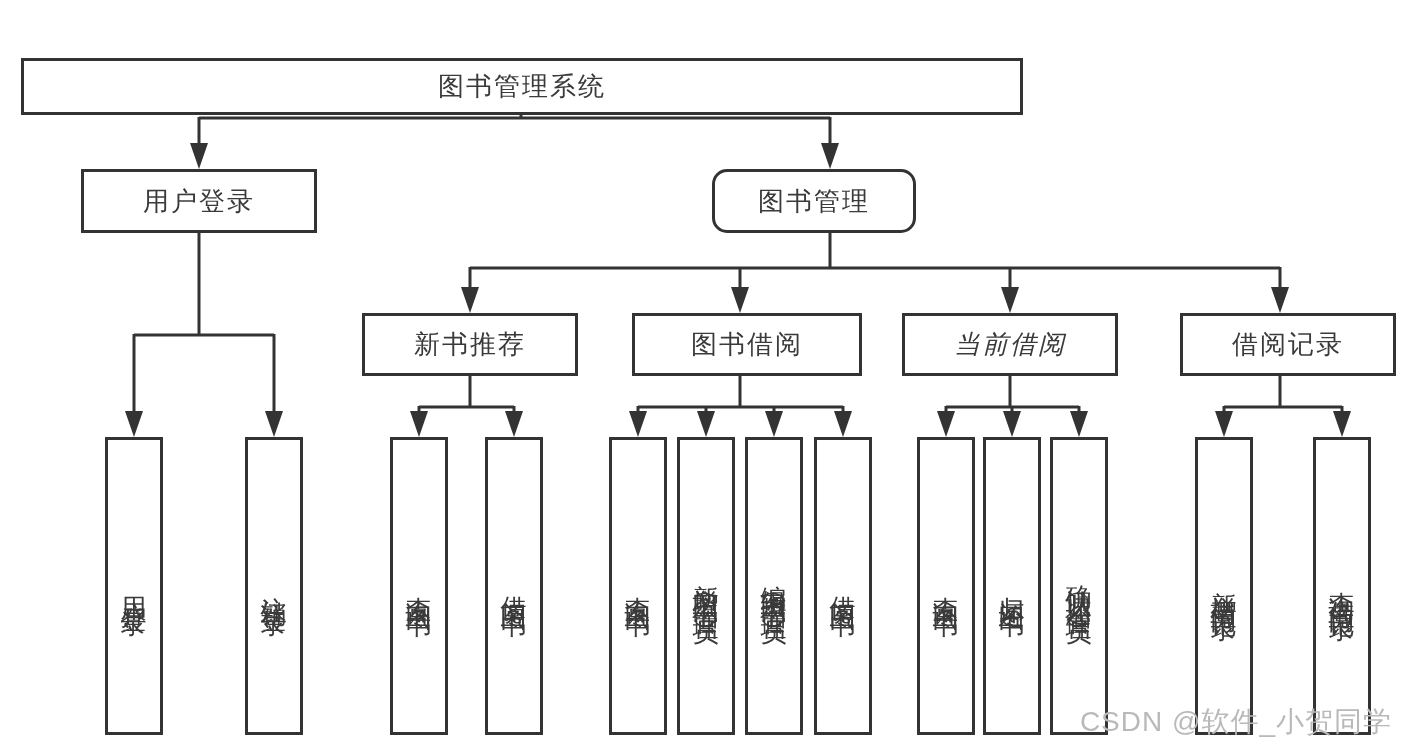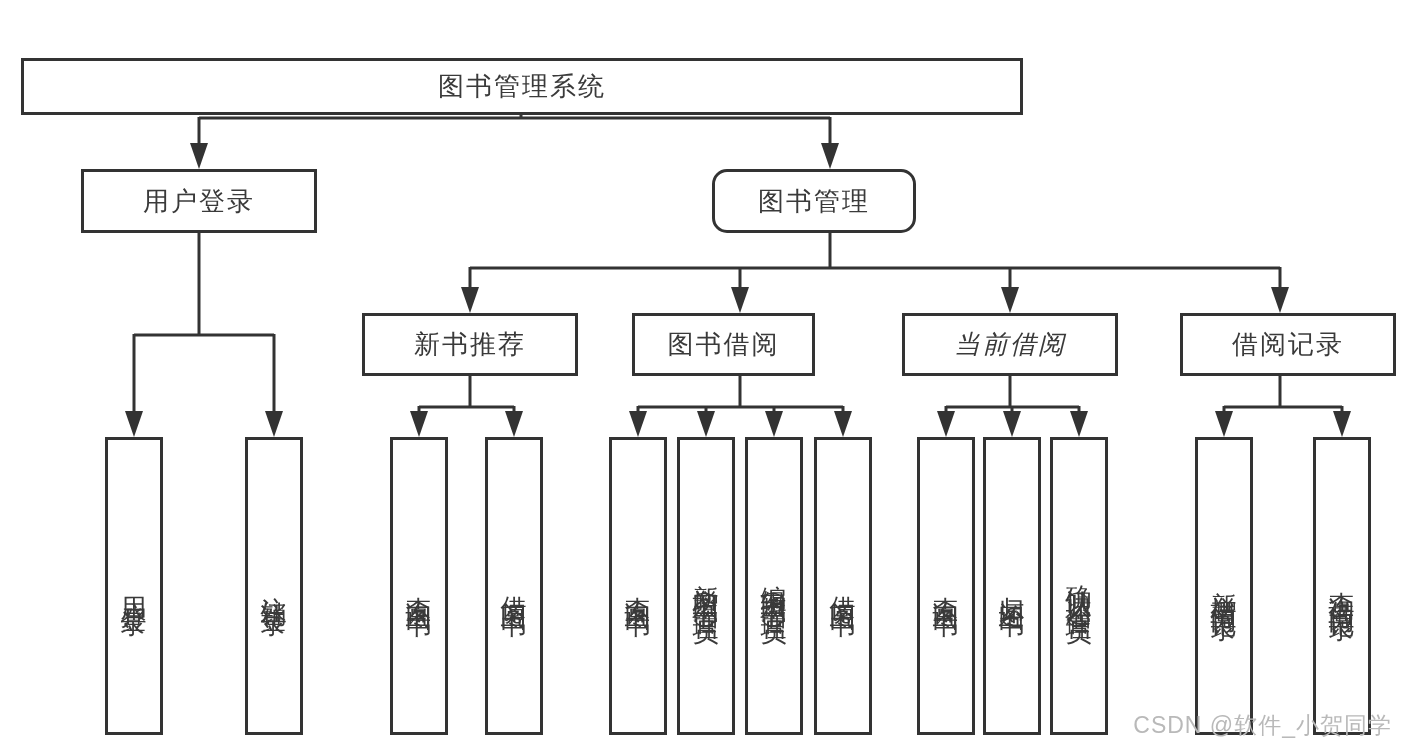--- a/index.html
+++ b/index.html
@@ -39,21 +39,21 @@
     text-orientation:mixed;
     line-height:1;
     letter-spacing:5px;
     font-size:26px;
     white-space:nowrap;
   }
   .watermark{
     position:absolute;
     right:13px;bottom:6px;
     color:var(--watermark);
-    font-size:23px;
+    font-size:28px;
     letter-spacing:1px;
     white-space:nowrap;
   }
 </style>
 </head>
 <body>
 
 <div class="canvas">
 
   <svg class="wires" viewBox="0 0 1405 747" xmlns="http://www.w3.org/2000/svg">
@@ -138,21 +138,21 @@
   <div class="box" style="left:81px;top:169px;width:236px;height:64px;">
     <span>用户登录</span>
   </div>
   <div class="box" style="left:712px;top:169px;width:204px;height:64px;border-radius:15px;">
     <span>图书管理</span>
   </div>
 
   <div class="box" style="left:362px;top:313px;width:216px;height:63px;">
     <span>新书推荐</span>
   </div>
-  <div class="box" style="left:632px;top:313px;width:183px;height:63px;">
+  <div class="box" style="left:632px;top:313px;width:230px;height:63px;">
     <span>图书借阅</span>
   </div>
   <div class="box" style="left:902px;top:313px;width:216px;height:63px;font-style:italic;">
     <span>当前借阅</span>
   </div>
   <div class="box" style="left:1172px;top:313px;width:216px;height:63px;margin-left:8px;">
     <span>借阅记录</span>
   </div>
 
   <div class="box leaf" style="left:105px;top:437px;width:58px;height:298px;">

